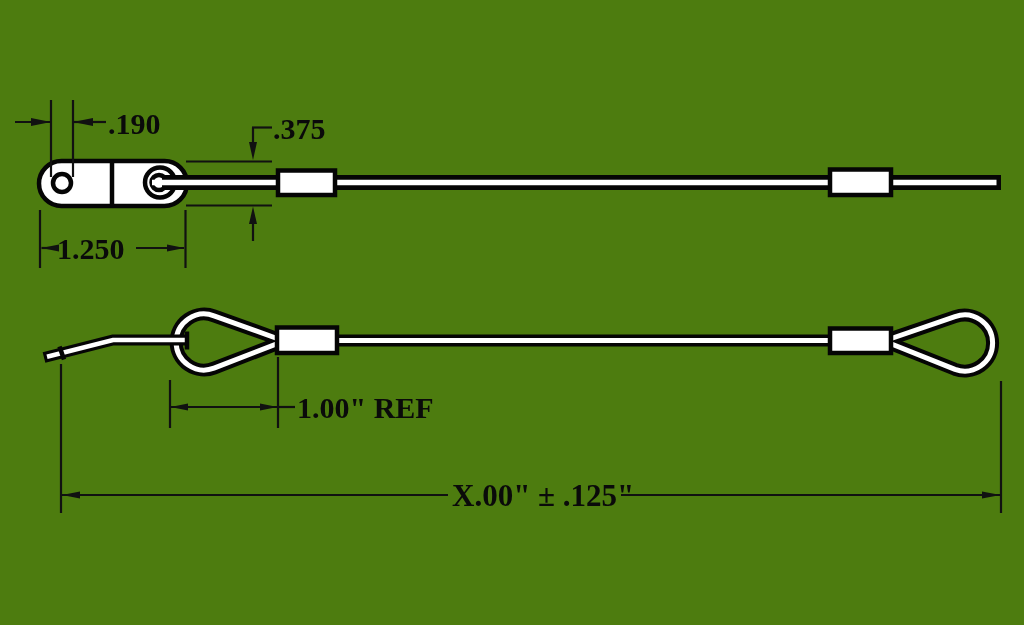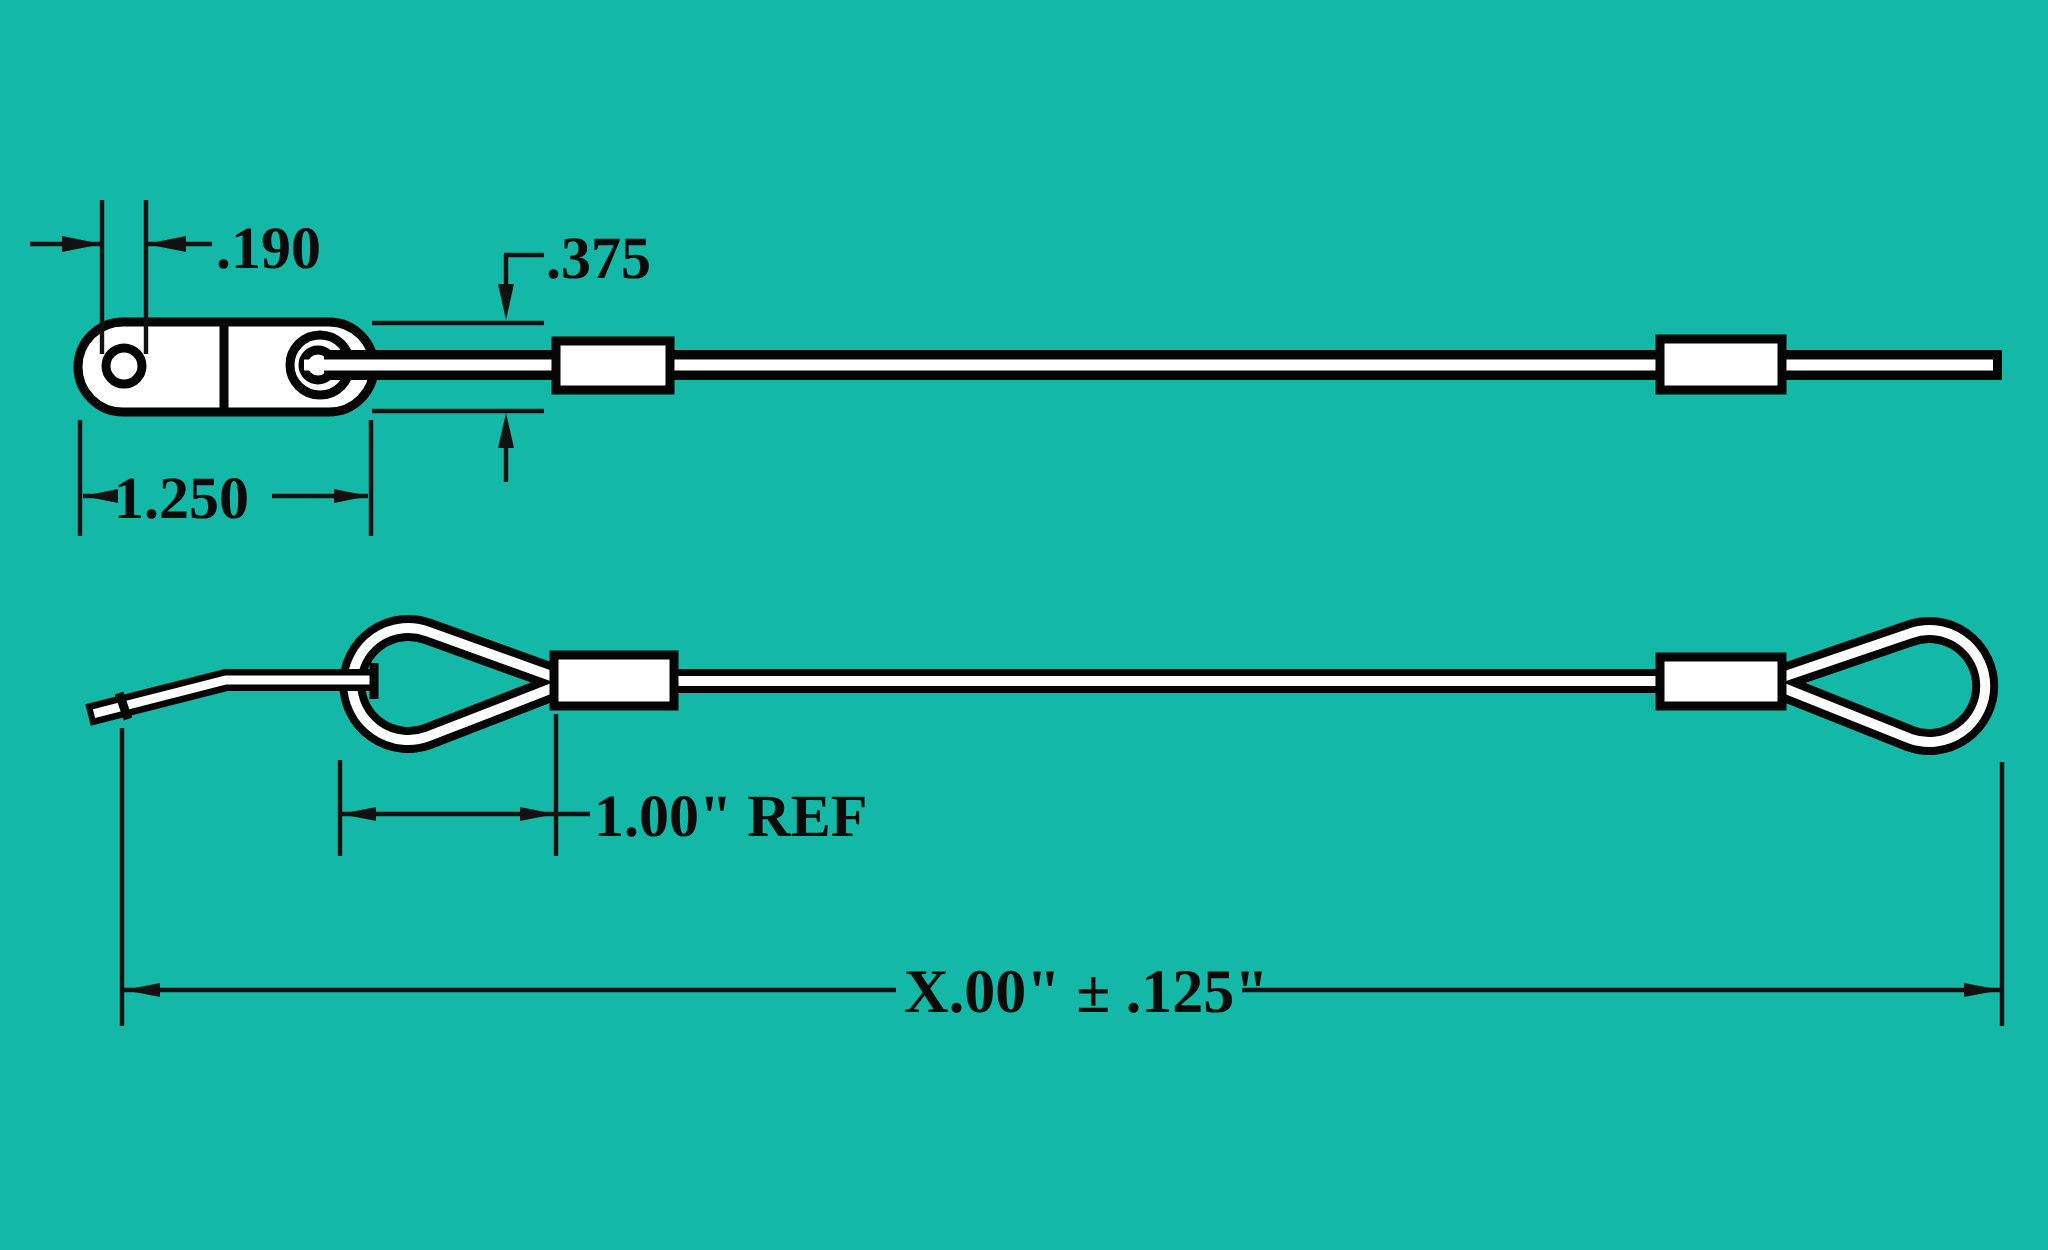--- a/index.html
+++ b/index.html
@@ -1,17 +1,17 @@
 <!DOCTYPE html>
 <html><head>
 <meta charset="utf-8">
 <style>
   html,body{margin:0;padding:0;background:#ffffff;}
   .canvas{
-    position:relative;width:1024px;height:625px;background:#14b8a6;
+    position:relative;width:1024px;height:625px;background:#4d7c0f;
     font-family:"Liberation Serif","DejaVu Serif",serif;
   }
   svg{display:block;}
   .obj{stroke:#050505;stroke-width:4.5;fill:none;}
   .objfill{stroke:#050505;stroke-width:4.5;fill:#ffffff;}
   .tube-out{stroke:#050505;fill:none;}
   .tube-in{stroke:#ffffff;fill:none;}
   .dim{stroke:#111111;stroke-width:2.2;fill:none;}
   .arrow{fill:#111111;stroke:none;}
   .dimtext{

